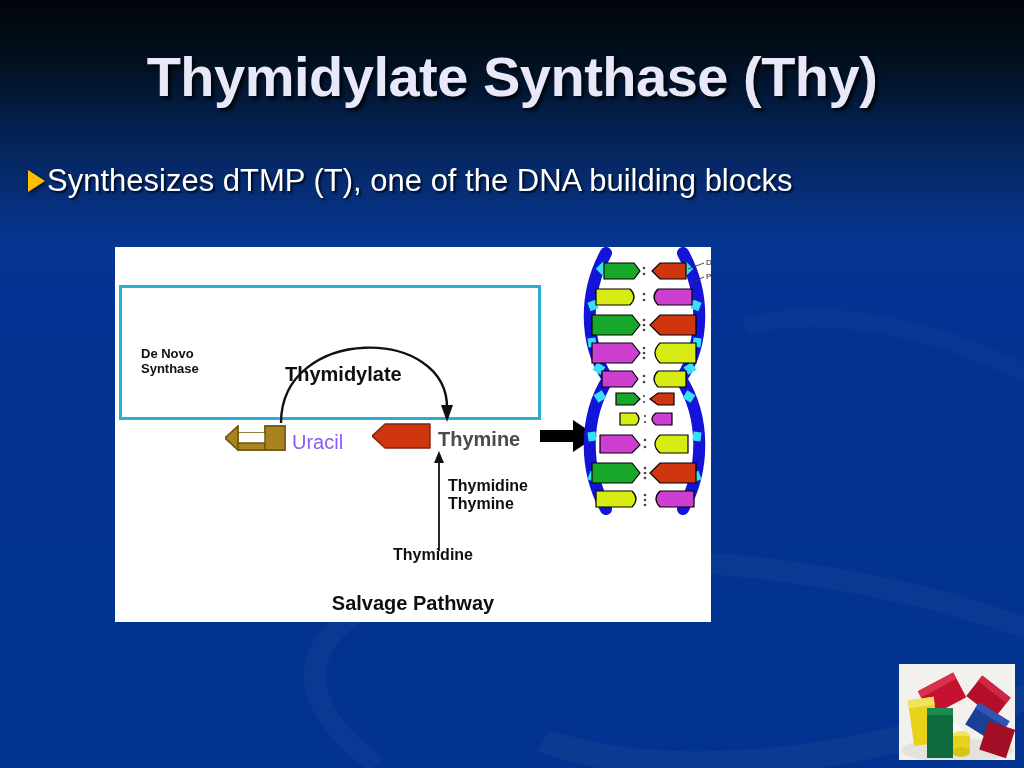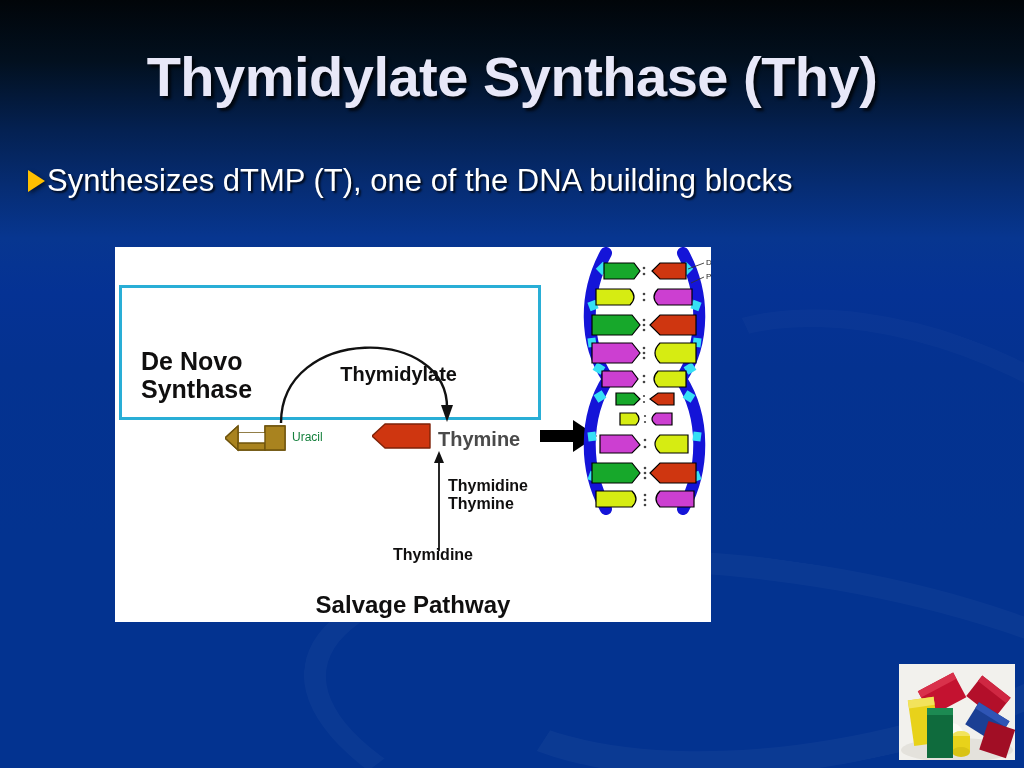--- a/index.html
+++ b/index.html
@@ -133,35 +133,35 @@
     position: absolute;
     color: #100f0f;
     line-height: 1.12;
     white-space: nowrap;
   }
   .bold { font-weight: bold; }
 
   #lbl-denovo {
     left: 26px;
     top: 100px;
-    font-size: 25px;
+    font-size: 13px;
     text-align: left;
   }
   #lbl-enzyme {
-    left: 192px;
+    left: 170px;
     top: 116px;
     font-size: 20px;
-    text-align: right;
+    text-align: left;
     width: 150px;
   }
   #lbl-uracil {
     left: 177px;
     top: 184px;
-    font-size: 12px;
-    color: #15803d;
+    font-size: 20px;
+    color: #8b5cf6;
     font-weight: normal;
   }
   #lbl-thymine {
     left: 323px;
     top: 181px;
     font-size: 20px;
     color: #4a4a4a;
     font-weight: bold;
   }
   #lbl-thykinase {
@@ -174,21 +174,21 @@
     left: 278px;
     top: 299px;
     font-size: 16px;
     text-align: left;
   }
   #lbl-salvage {
     left: 0px;
     top: 345px;
     width: 596px;
     text-align: center;
-    font-size: 24px;
+    font-size: 20px;
   }
 
   
   #uracil-shape {
     position: absolute;
     left: 110px;
     top: 176px;
     width: 62px;
     height: 30px;
   }

